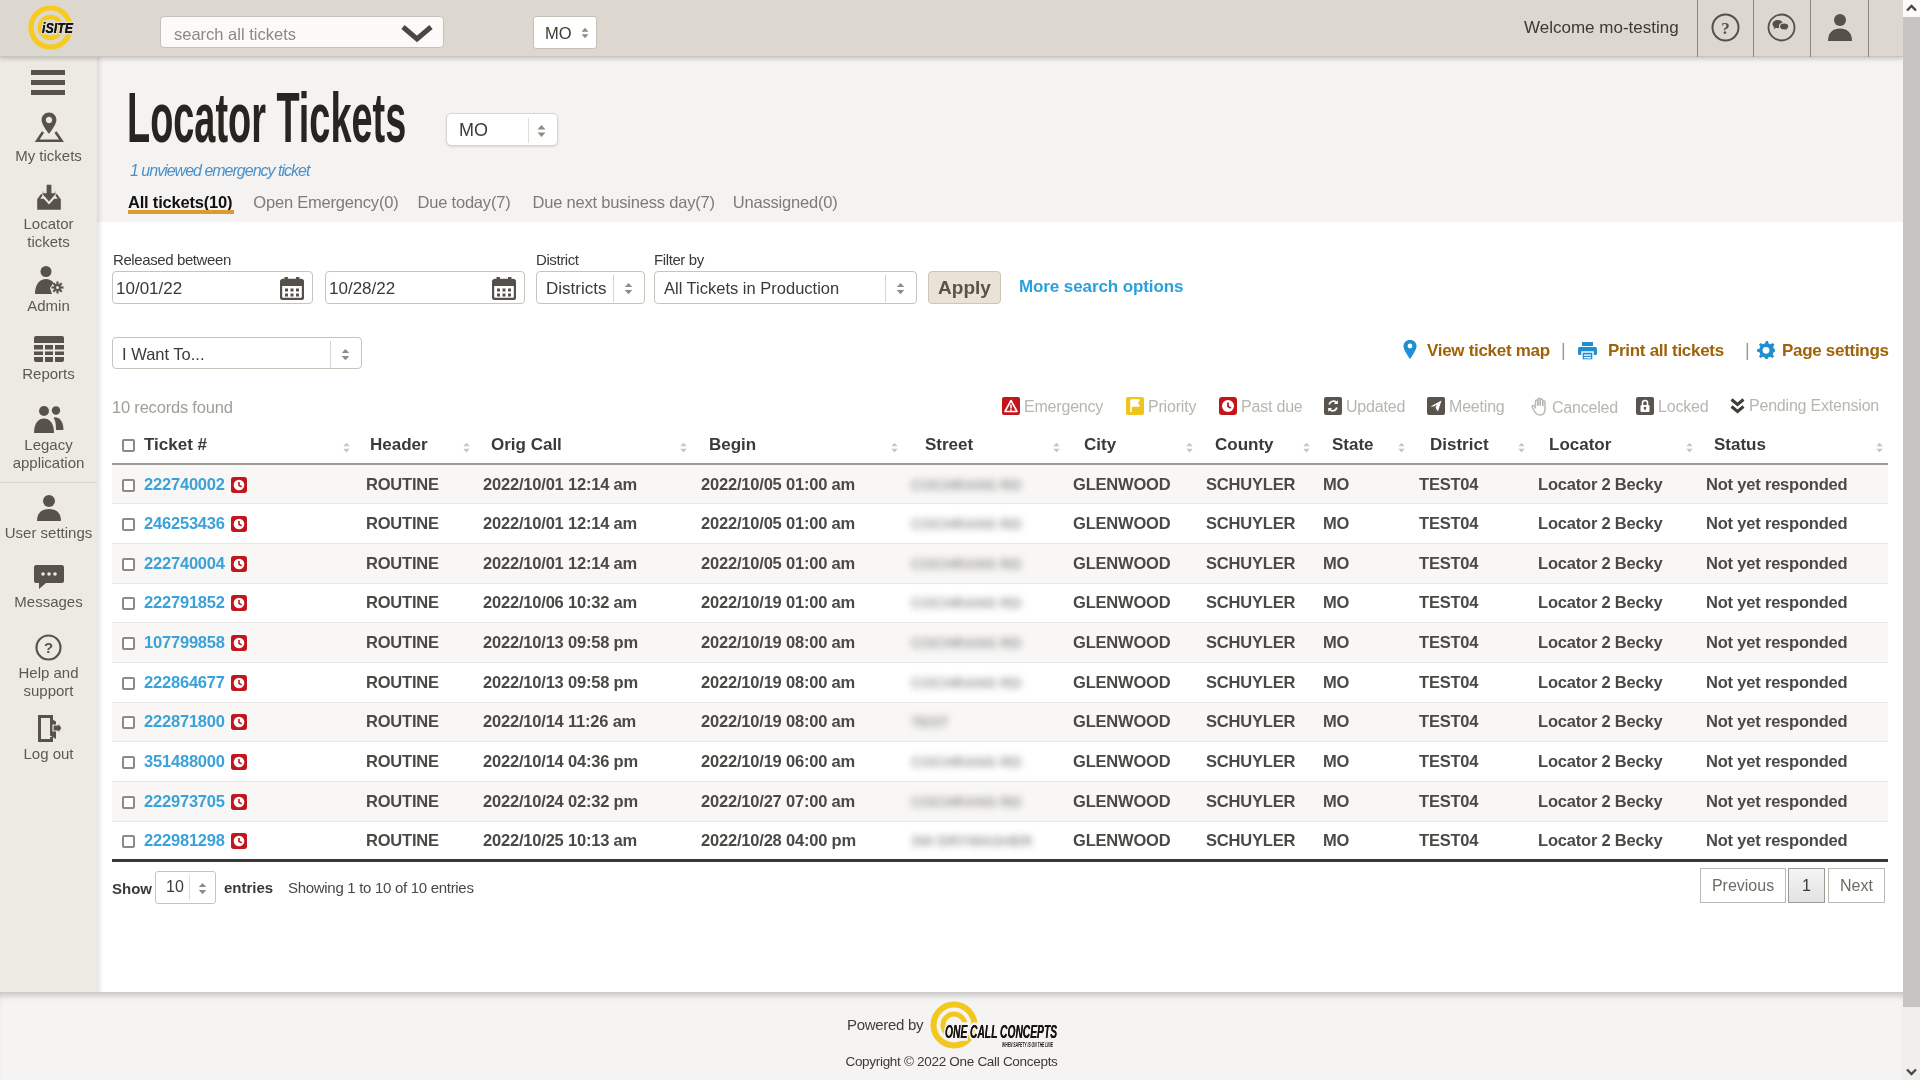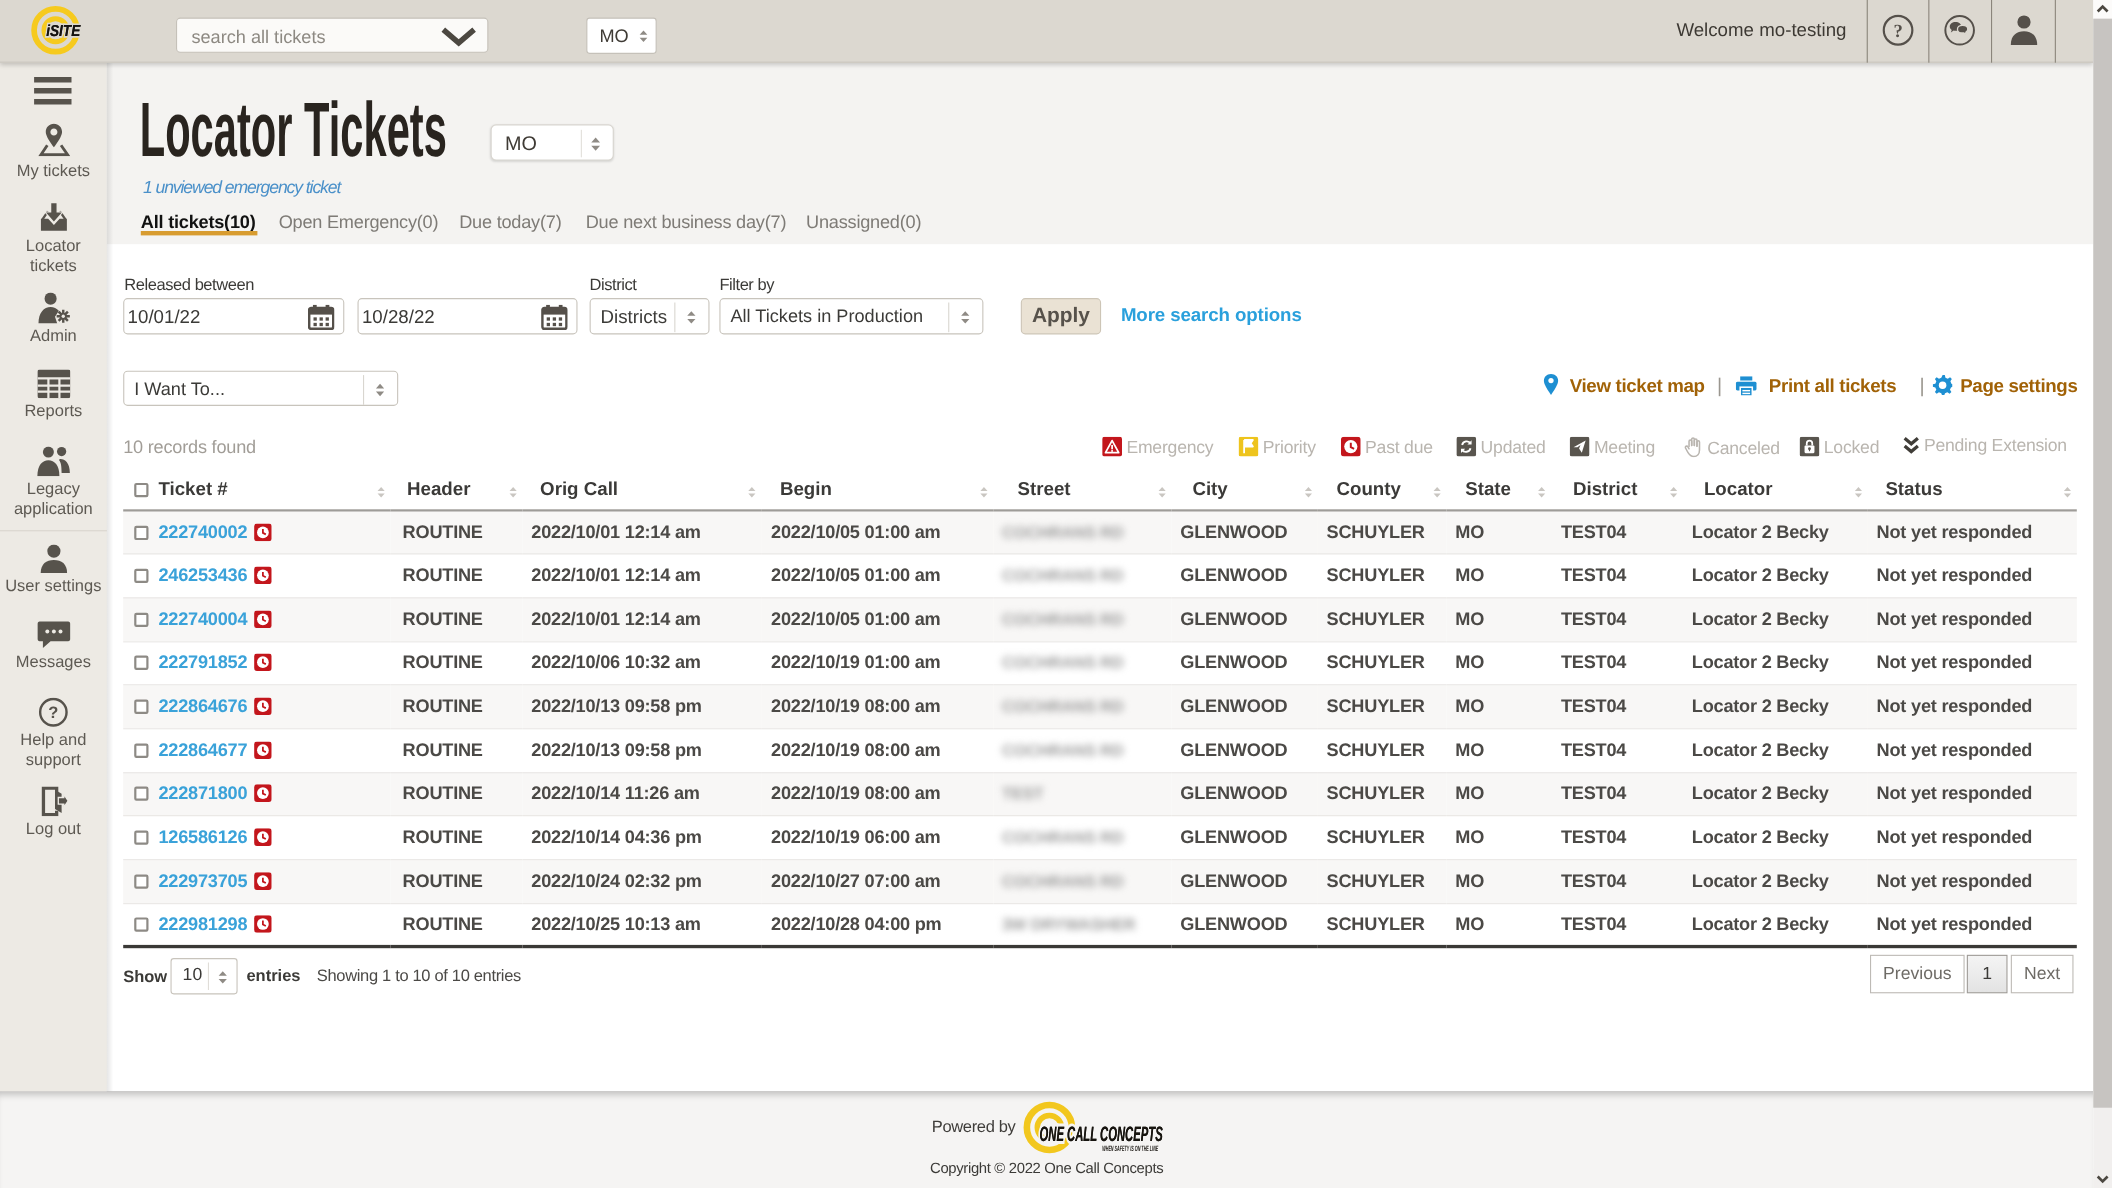--- a/index.html
+++ b/index.html
@@ -136,21 +136,21 @@
         </g>
       </svg>
     </div>
   <div class="selbox" style="left:439px; top:214px; width:109px;">
       <span class="t">Districts</span>
       <span class="sep"></span>
       <svg class="updown" width="11" height="15" viewBox="0 0 11 16">
         <path d="M1.5 6.5 L5.5 2 L9.5 6.5 Z M1.5 9.5 L5.5 14 L9.5 9.5 Z" fill="#8f8b85"></path>
       </svg>
     </div>
-  <div class="selbox" style="left:557px; top:214px; width:240px;">
+  <div class="selbox" style="left:557px; top:214px; width:263px;">
       <span class="t" style="font-size:16.5px;">All Tickets in Production</span>
       <span class="sep"></span>
       <svg class="updown" width="11" height="15" viewBox="0 0 11 16">
         <path d="M1.5 6.5 L5.5 2 L9.5 6.5 Z M1.5 9.5 L5.5 14 L9.5 9.5 Z" fill="#8f8b85"></path>
       </svg>
     </div>
   <div id="applybtn">Apply</div>
   <div id="moreopts">More search options</div>
 
   <div class="selbox" style="left:15px; top:280px; width:250px; height:32px;">
@@ -354,21 +354,21 @@
         <td style="padding-left:9px;">2022/10/19 01:00 am</td>
         <td style="padding-left:8px;"><span class="blur1">COCHRANS RD</span></td>
         <td style="padding-left:8px;">GLENWOOD</td>
         <td style="padding-left:8px;">SCHUYLER</td>
         <td style="padding-left:8px;">MO</td>
         <td style="padding-left:9px;">TEST04</td>
         <td style="padding-left:8px;">Locator 2 Becky</td>
         <td style="padding-left:8px;">Not yet responded</td>
       </tr>
       <tr>
-        <td><span class="cbx" style="margin-left:10px;"></span><span class="tick" style="margin-left:9px;">222864676</span><svg style="vertical-align:-3px;margin-left:6px;" width="16" height="16" viewBox="0 0 18 18">
+        <td><span class="cbx" style="margin-left:10px;"></span><span class="tick" style="margin-left:9px;">107799858</span><svg style="vertical-align:-3px;margin-left:6px;" width="16" height="16" viewBox="0 0 18 18">
               <rect width="18" height="18" rx="3" fill="#c3161c"></rect>
               <circle cx="9" cy="9" r="6" fill="#fff"></circle>
               <path d="M9 5.5 L9 9.5 L12 11" fill="none" stroke="#c3161c" stroke-width="1.8"></path>
             </svg></td>
         <td style="padding-left:11px;">ROUTINE</td>
         <td style="padding-left:8px;">2022/10/13 09:58 pm</td>
         <td style="padding-left:9px;">2022/10/19 08:00 am</td>
         <td style="padding-left:8px;"><span class="blur1">COCHRANS RD</span></td>
         <td style="padding-left:8px;">GLENWOOD</td>
         <td style="padding-left:8px;">SCHUYLER</td>
@@ -405,21 +405,21 @@
         <td style="padding-left:9px;">2022/10/19 08:00 am</td>
         <td style="padding-left:8px;"><span class="blur1">TEST</span></td>
         <td style="padding-left:8px;">GLENWOOD</td>
         <td style="padding-left:8px;">SCHUYLER</td>
         <td style="padding-left:8px;">MO</td>
         <td style="padding-left:9px;">TEST04</td>
         <td style="padding-left:8px;">Locator 2 Becky</td>
         <td style="padding-left:8px;">Not yet responded</td>
       </tr>
       <tr>
-        <td><span class="cbx" style="margin-left:10px;"></span><span class="tick" style="margin-left:9px;">126586126</span><svg style="vertical-align:-3px;margin-left:6px;" width="16" height="16" viewBox="0 0 18 18">
+        <td><span class="cbx" style="margin-left:10px;"></span><span class="tick" style="margin-left:9px;">351488000</span><svg style="vertical-align:-3px;margin-left:6px;" width="16" height="16" viewBox="0 0 18 18">
               <rect width="18" height="18" rx="3" fill="#c3161c"></rect>
               <circle cx="9" cy="9" r="6" fill="#fff"></circle>
               <path d="M9 5.5 L9 9.5 L12 11" fill="none" stroke="#c3161c" stroke-width="1.8"></path>
             </svg></td>
         <td style="padding-left:11px;">ROUTINE</td>
         <td style="padding-left:8px;">2022/10/14 04:36 pm</td>
         <td style="padding-left:9px;">2022/10/19 06:00 am</td>
         <td style="padding-left:8px;"><span class="blur1">COCHRANS RD</span></td>
         <td style="padding-left:8px;">GLENWOOD</td>
         <td style="padding-left:8px;">SCHUYLER</td>

